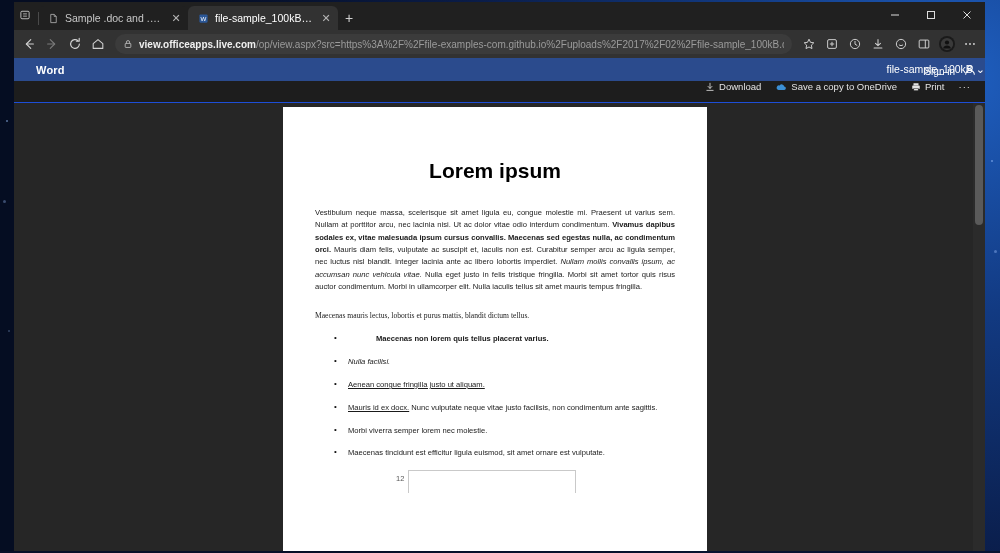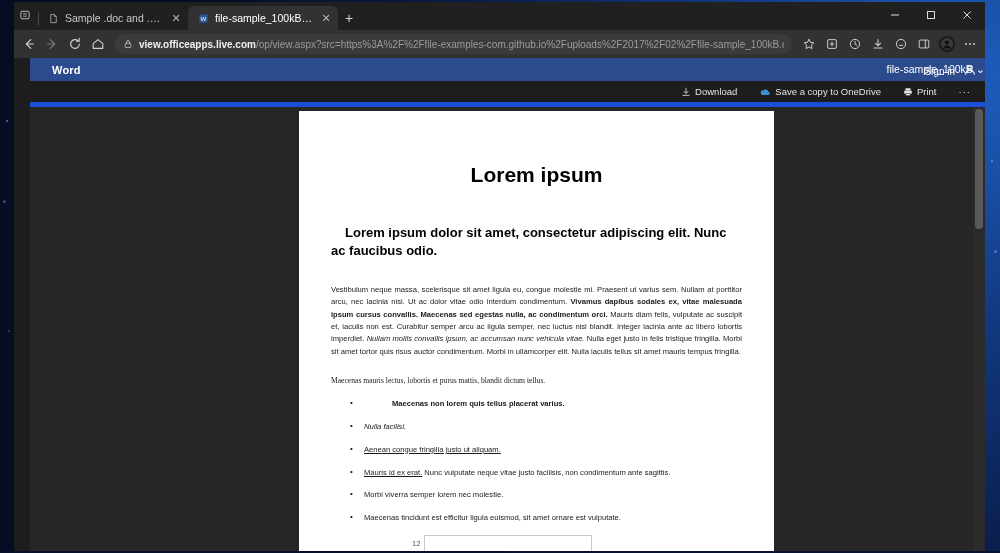--- a/index.html
+++ b/index.html
@@ -61,40 +61,40 @@
   #omnibox{
     flex:1;height:20px;background:#3b3b3b;border-radius:11px;margin:0 5px;
     display:flex;align-items:center;padding:0 8px;gap:6px;overflow:hidden;
   }
   #urltext{
     font-size:10px;white-space:nowrap;overflow:hidden;text-overflow:clip;flex:1;color:#9b9b9b;
   }
   #urltext b{color:#f0f0f0;font-weight:700;}
   #avatar-btn{width:16px;height:16px;border-radius:50%;background:#1a1a1a;display:flex;align-items:center;justify-content:center;}
   
-  #page{position:relative;height:493px;background:#1d1d1d;overflow:hidden;padding-left:16px;}
+  #page{position:relative;height:493px;background:#1d1d1d;overflow:hidden;}
   #wordbar{
     height:23px;background:#2b4b8d;display:flex;align-items:center;position:relative;color:#fff;
   }
   #word-logo{font-size:11px;font-weight:bold;margin-left:22px;letter-spacing:.2px;}
   #doc-title{
     position:absolute;left:11px;right:0;text-align:right;font-size:10.5px;
     pointer-events:none;
   }
   #doc-title span{pointer-events:auto;}
   #wb-right{position:absolute;right:8px;display:flex;align-items:flex-end;gap:8px;font-size:10px;}
   #signin-avatar{width:14px;height:14px;}
   #cmdbar{
-    height:21px;background:#1d1d1d;display:flex;align-items:center;justify-content:flex-end;
-    padding-right:14px;gap:22px;color:#e3e3e3;font-size:9.5px;border-bottom:5px solid #1d4ed8;
+    height:21px;background:#1d1d1d;display:flex;align-items:flex-start;justify-content:flex-end;
+    padding-right:14px;gap:14px;color:#e3e3e3;font-size:9.5px;border-bottom:1px solid #1d4ed8;
   }
   .cmd{display:flex;align-items:center;gap:4px;}
   #viewport{position:relative;height:449px;background:#262626;overflow:hidden;}
   #sheet{
-    position:absolute;left:269px;top:4px;width:475px;background:#ffffff;
+    position:absolute;left:269px;top:4px;width:424px;background:#ffffff;
     height:445px;color:#000;
   }
   #sheet-inner{padding:0 32px;}
   .doc-h1{
     text-align:center;font-size:21px;font-weight:bold;margin:52px 0 0 0;
     font-family:"Liberation Sans", sans-serif;line-height:1.1;
   }
   .doc-h2{
     font-size:13px;font-weight:bold;margin:38px 0 0 0;line-height:1.35;
     text-indent:14px;
@@ -335,33 +335,32 @@
       <div class="cmd" style="letter-spacing:1px;">···</div>
     </div>
 
     <div id="viewport">
       <div id="doc-scroll-track"></div>
       <div id="doc-scroll"></div>
 
       <div id="sheet">
         <div id="sheet-inner">
           <div class="doc-h1">Lorem ipsum</div>
-          <div class="doc-h2">Lorem ipsum dolor sit amet, consectetur adipiscing elit. Nunc ac faucibus odio.</div>
 
           <p class="doc-p">
             <span>Vestibulum neque massa, scelerisque sit amet ligula eu, congue molestie mi. Praesent ut varius sem. Nullam at porttitor arcu, nec lacinia nisi. Ut ac dolor vitae odio interdum condimentum. </span><b>Vivamus dapibus sodales ex, vitae malesuada ipsum cursus convallis. Maecenas sed egestas nulla, ac condimentum orci.</b><span> Mauris diam felis, vulputate ac suscipit et, iaculis non est. Curabitur semper arcu ac ligula semper, nec luctus nisl blandit. Integer lacinia ante ac libero lobortis imperdiet. </span><i>Nullam mollis convallis ipsum, ac accumsan nunc vehicula vitae.</i><span> Nulla eget justo in felis tristique fringilla. Morbi sit amet tortor quis risus auctor condimentum. Morbi in ullamcorper elit. Nulla iaculis tellus sit amet mauris tempus fringilla.</span>
           </p>
 
           <p class="doc-p tight">Maecenas mauris lectus, lobortis et purus mattis, blandit dictum tellus.</p>
 
           <ul class="doc-list">
             <li><b>Maecenas non lorem quis tellus placerat varius.</b></li>
             <li><i>Nulla facilisi.</i></li>
             <li><u>Aenean congue fringilla justo ut aliquam. </u></li>
-            <li><u>Mauris id ex erat.</u><span> Nunc vulputate neque vitae justo facilisis, non condimentum ante sagittis.</span></li>
+            <li><u>Mauris id ex docx.</u><span> Nunc vulputate neque vitae justo facilisis, non condimentum ante sagittis.</span></li>
             <li><span>Morbi viverra semper lorem nec molestie.</span></li>
             <li><span>Maecenas tincidunt est efficitur ligula euismod, sit amet ornare est vulputate.</span></li>
           </ul>
 
           <div id="tbl-wrap">
             <div id="tbl-label">12</div>
             <div id="tbl-box"></div>
           </div>
         </div>
       </div>

